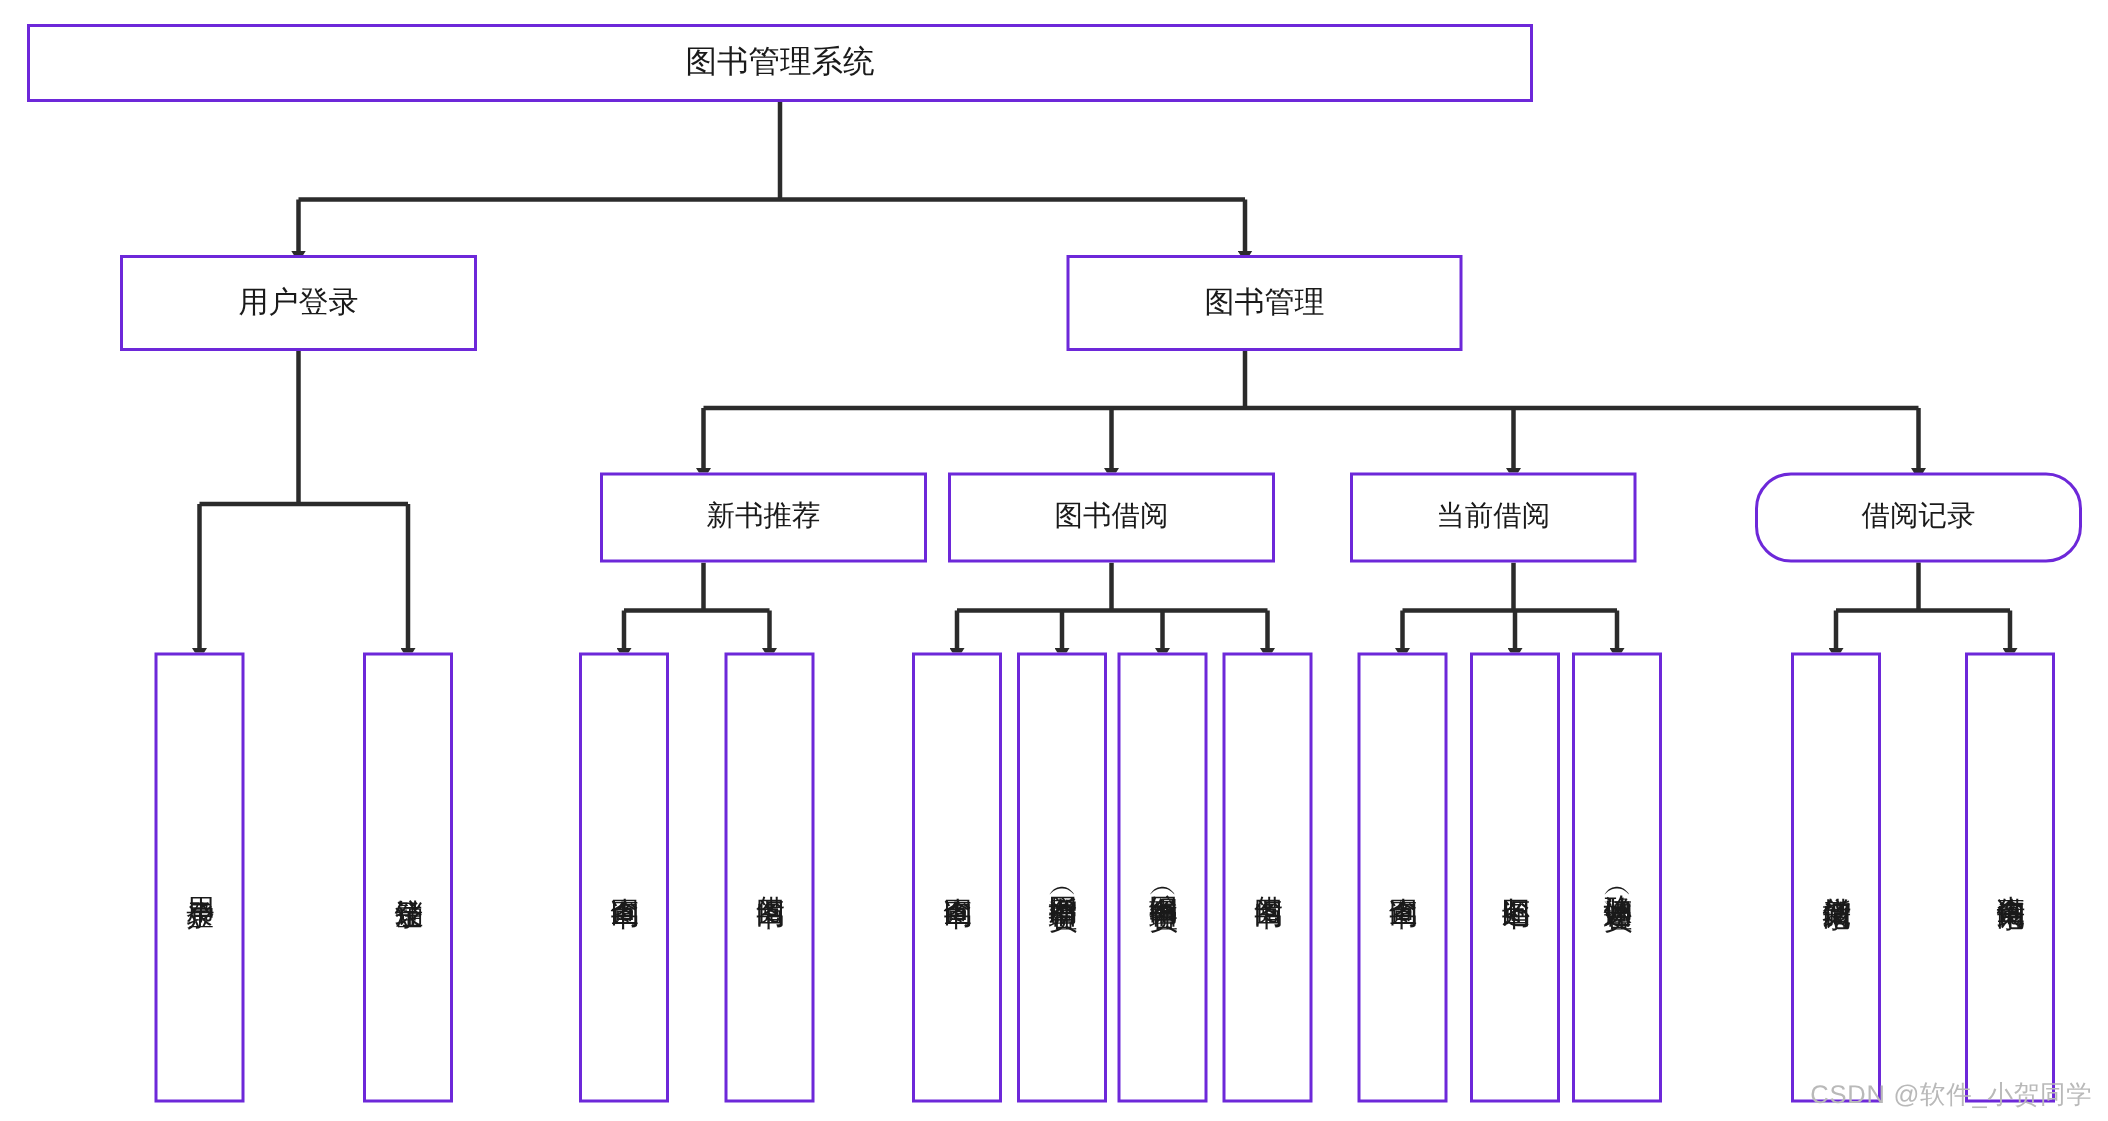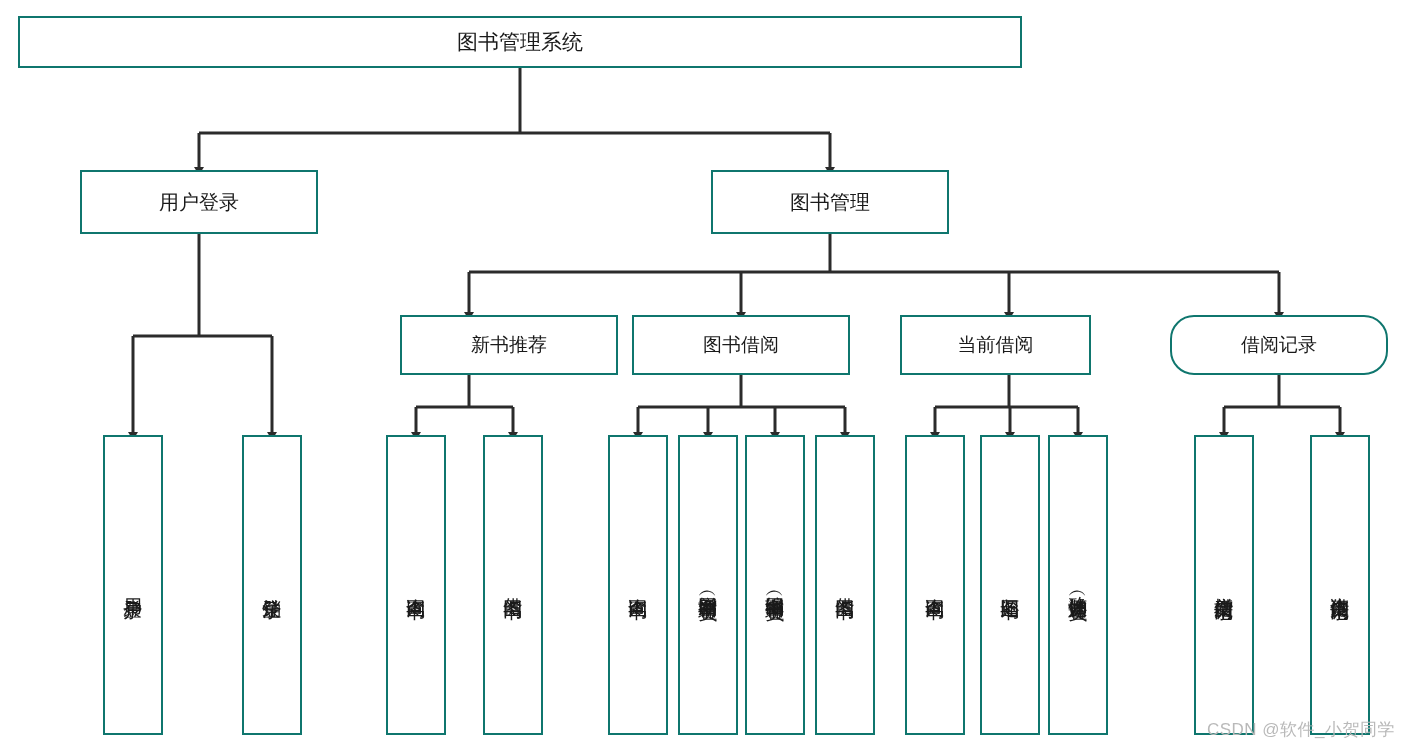--- a/index.html
+++ b/index.html
@@ -23,21 +23,21 @@
     left: 0;
     top: 0;
     width: 1405px;
     height: 747px;
     pointer-events: none;
   }
   .node {
     position: absolute;
     box-sizing: border-box;
     background: #ffffff;
-    border: 2px solid #0f766e;
+    border: 2px solid #6d28d9;
     display: flex;
     align-items: center;
     justify-content: center;
     color: #1a1a1a;
     line-height: 1.12;
     text-align: center;
   }
   .node.root {
     font-size: 21px;
   }
@@ -114,21 +114,21 @@
       <path d="M1224,407 L1224,433" stroke="#2b2b2b" stroke-width="3" fill="none" marker-end="url(#arrowhead)"></path>
       <path d="M1340,407 L1340,433" stroke="#2b2b2b" stroke-width="3" fill="none" marker-end="url(#arrowhead)"></path>
     </svg>
   <div id="nodes">
       <div class="node root" style="left: 18px; top: 16px; width: 1004px; height: 52px;">
         <span class="label">图书管理系统</span>
       </div>
       <div class="node lvl1" style="left: 80px; top: 170px; width: 238px; height: 64px;">
         <span class="label">用户登录</span>
       </div>
-      <div class="node lvl1" style="left: 711px; top: 170px; width: 238px; height: 64px;">
+      <div class="node lvl1" style="left: 711px; top: 170px; width: 264px; height: 64px;">
         <span class="label">图书管理</span>
       </div>
       <div class="node lvl2" style="left: 360px; top: 315px; width: 218px; height: 60px; margin-left: 40px;">
         <span class="label">新书推荐</span>
       </div>
       <div class="node lvl2" style="left: 632px; top: 315px; width: 218px; height: 60px;">
         <span class="label">图书借阅</span>
       </div>
       <div class="node lvl2" style="left: 900px; top: 315px; width: 191px; height: 60px;">
         <span class="label">当前借阅</span>

